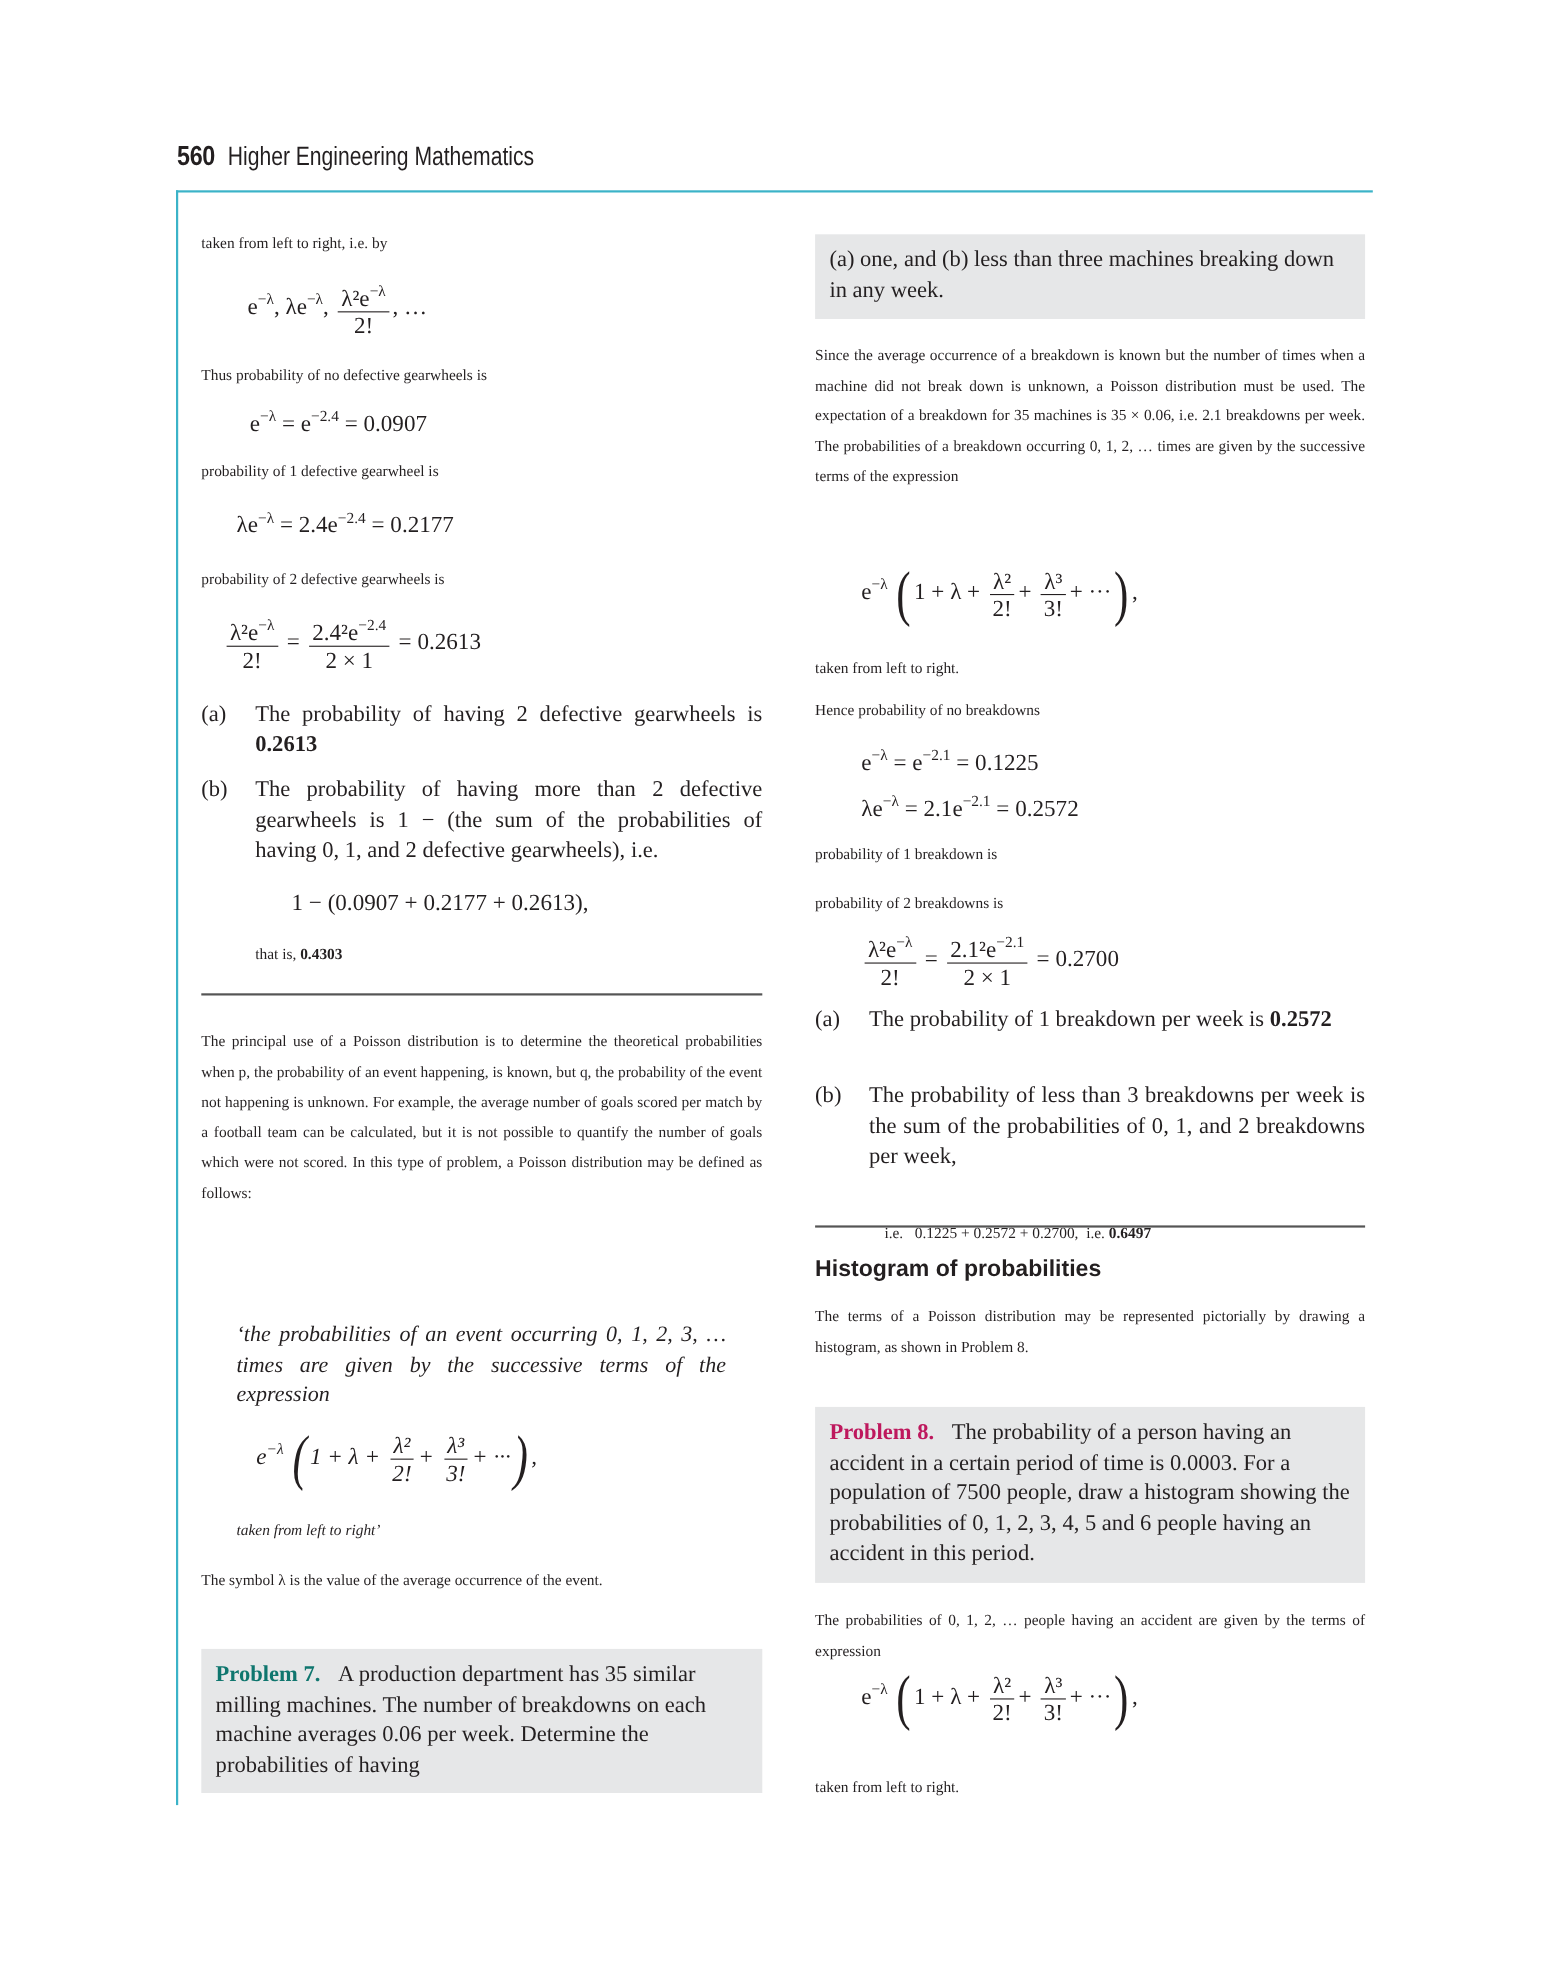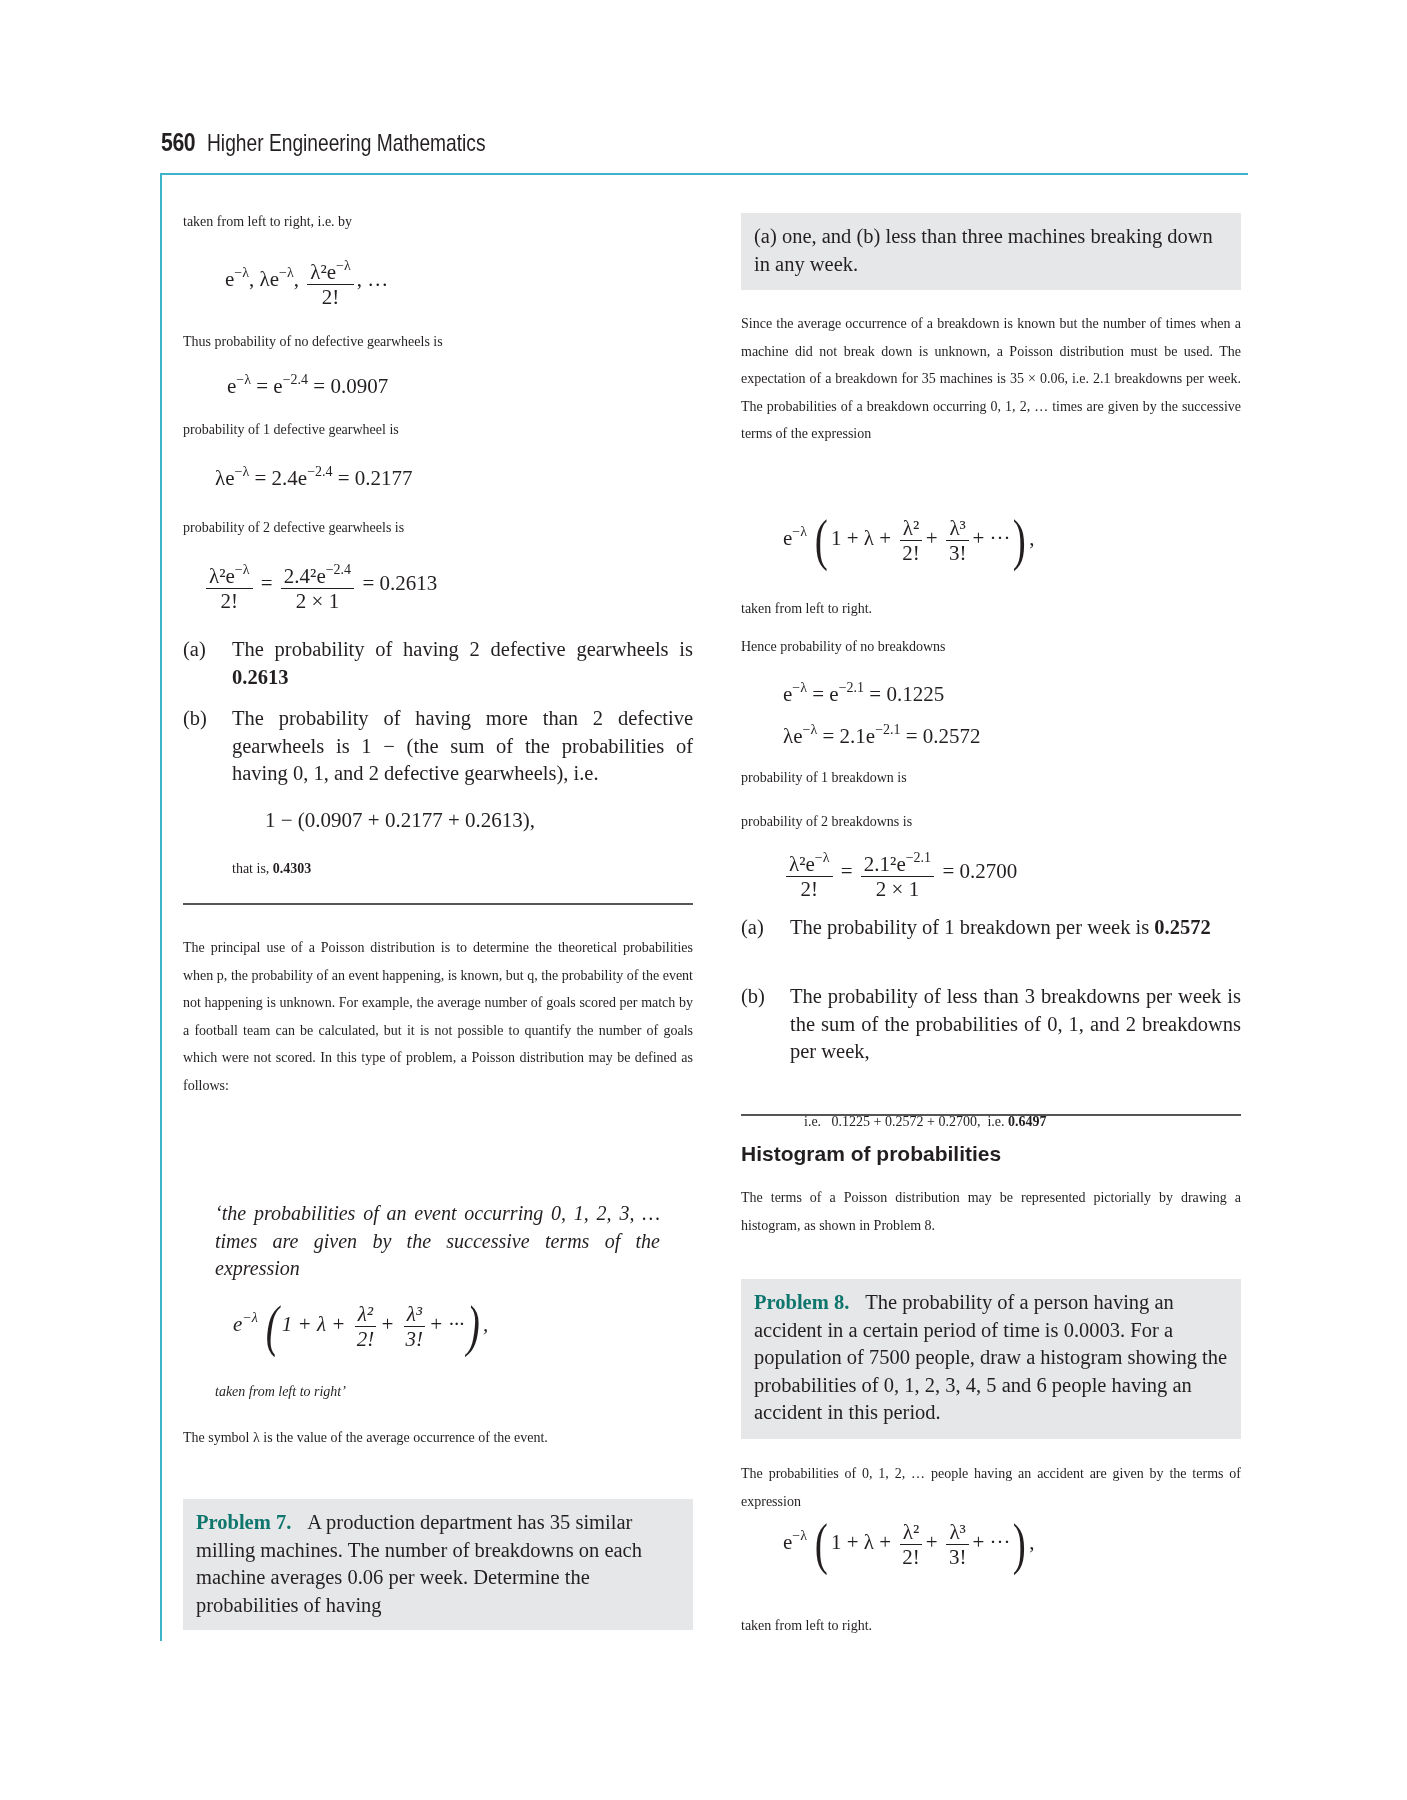--- a/index.html
+++ b/index.html
@@ -168,21 +168,21 @@
   <div class="blk" style="top:1080px; left:49px; white-space:pre;">
     <span>i.e.   0.1225 + 0.2572 + 0.2700,  i.e. </span><span class="b">0.6497</span>
   </div>
   <div class="divider" style="top:1114px; left:0; width:500px;"></div>
 
   <div class="heading" style="top:1142px;">Histogram of probabilities</div>
 
   <div class="blk just" style="top:1184px; width:500px;">The terms of a Poisson distribution may be represented pictorially by drawing a histogram, as shown in Problem 8.</div>
 
   <div class="box" style="top:1279px; left:0; width:500px; height:160px; background:#e6e7e8;">
-    <span class="plabel" style="color:#0f766e;">Problem 8.</span><span>The probability of a person having an accident in a certain period of time is 0.0003. For a population of 7500 people, draw a histogram showing the probabilities of 0, 1, 2, 3, 4, 5 and 6 people having an accident in this period.</span>
+    <span class="plabel" style="color:#be185d;">Problem 8.</span><span>The probability of a person having an accident in a certain period of time is 0.0003. For a population of 7500 people, draw a histogram showing the probabilities of 0, 1, 2, 3, 4, 5 and 6 people having an accident in this period.</span>
   </div>
 
   <div class="blk just" style="top:1460px; width:500px;">The probabilities of 0, 1, 2, … people having an accident are given by the terms of expression</div>
 
   <div class="math" style="top:1516px; left:42px;">
     <span>e</span><sup>−λ</sup>
     <span class="paren">(</span><span>1 + λ +</span>
     <span class="frac">
         <span class="num">λ²</span>
         <span class="den">2!</span>

